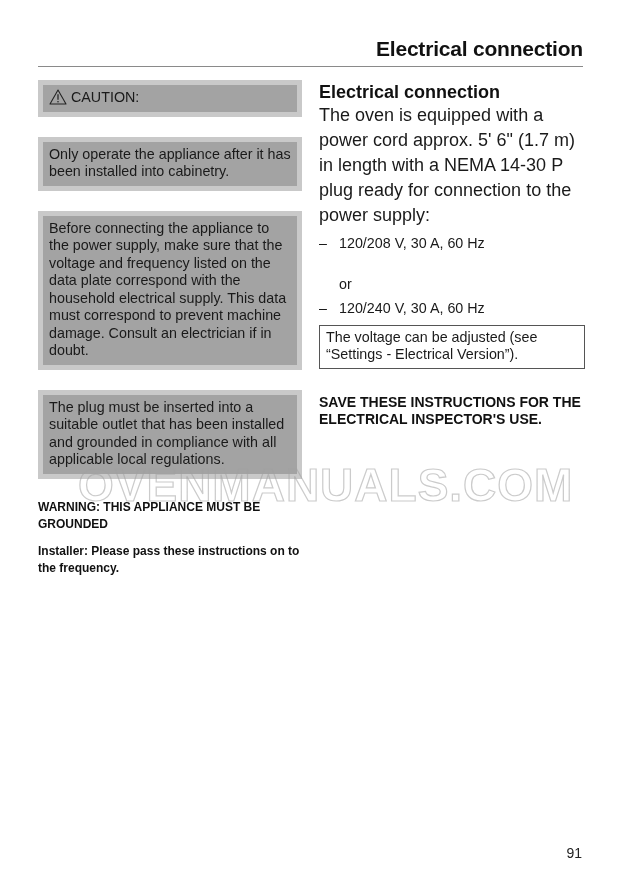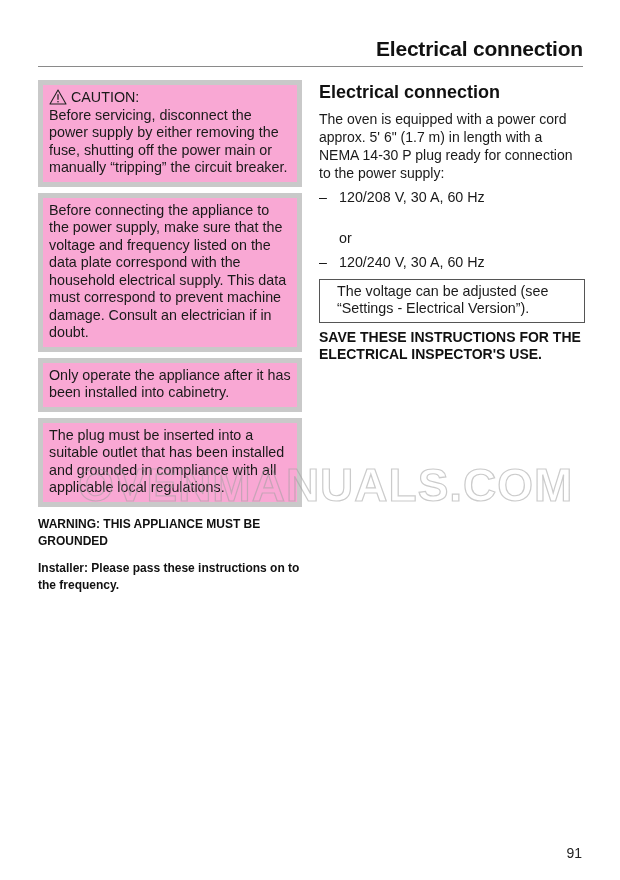--- a/index.html
+++ b/index.html
@@ -10,38 +10,38 @@
   .page-header {
     position: absolute; left: 38px; top: 34px; width: 545px; height: 32px;
     border-bottom: 1.5px solid #8a8a8a;
   }
   .page-title {
     position: absolute; right: 0; top: 3px; font-size: 21px; font-weight: bold; color: #111;
     letter-spacing: -0.2px;
   }
   .left-col { position: absolute; left: 38px; top: 80px; width: 264px; }
   .box {
-    box-sizing: border-box; border: 5px solid #c9c9c9; background: #f9a8d4;
-    padding: 4px 6px 5px 6px; font-size: 14.3px; line-height: 17.5px; margin-bottom: 6px;
+    box-sizing: border-box; border: 5px solid #c9c9c9; background: #a3a3a3;
+    padding: 4px 6px 5px 6px; font-size: 14.3px; line-height: 17.5px; margin-bottom: 20px;
     color: #1a1a1a;
   }
   .caution-head { display: flex; align-items: center; }
   .caution-head svg { width: 18px; height: 16px; margin-right: 4px; margin-top: -1px; }
   .bold-note { font-weight: bold; font-size: 12px; line-height: 17.5px; margin-top: 9px; color: #111; }
   .right-col { position: absolute; left: 319px; top: 80px; width: 266px; }
   .section-title { font-size: 18px; font-weight: bold; line-height: 22px; margin-top: 1px; color: #111; }
-  .para { font-size: 14px; line-height: 18px; margin-top: 7px; }
+  .para { font-size: 18px; line-height: 25px; }
   .volt-item { font-size: 14.3px; line-height: 17.5px; margin-top: 7px; display: flex; }
   .volt-item .dash { width: 20px; }
   .or-text { font-size: 14.3px; line-height: 17.5px; margin-top: 23px; padding-left: 20px; }
   .note-box {
-    box-sizing: border-box; border: 1px solid #555; padding: 3px 5px 4px 17px;
+    box-sizing: border-box; border: 1px solid #555; padding: 3px 5px 4px 6px;
     font-size: 14.3px; line-height: 17.5px; margin-top: 7px; width: 266px;
   }
-  .save-note { font-weight: bold; font-size: 14px; line-height: 17.5px; margin-top: 6px; color: #111; }
+  .save-note { font-weight: bold; font-size: 14px; line-height: 17.5px; margin-top: 25px; color: #111; }
   .watermark {
     position: absolute; left: 78px; top: 414px; font-size: 46px; font-weight: bold;
     color: transparent; -webkit-text-stroke: 1.2px rgba(160,160,160,0.55);
     letter-spacing: 1px; pointer-events: none; white-space: nowrap; margin-top: 44px;
   }
   .page-number { position: absolute; right: 38px; top: 845px; font-size: 14px; color: #222; }
 </style>
 </head>
 <body>
 
@@ -52,27 +52,26 @@
 <div class="left-col">
   <div class="box">
     <div class="caution-head">
       <svg viewBox="0 0 20 18">
         <path d="M10 1.2 L19 16.8 L1 16.8 Z" fill="none" stroke="#222" stroke-width="1.2" stroke-linejoin="round"></path>
         <line x1="10" y1="6" x2="10" y2="12" stroke="#222" stroke-width="1.4"></line>
         <circle cx="10" cy="14.3" r="0.9" fill="#222"></circle>
       </svg>
       <span>CAUTION:</span>
     </div>
-    <div>Before servicing, disconnect the power supply by either removing the fuse, shutting off the power main or manually “tripping” the circuit breaker.</div>
+  </div>
+  <div class="box">
+    <div>Only operate the appliance after it has been installed into cabinetry.</div>
   </div>
   <div class="box">
     <div>Before connecting the appliance to the power supply, make sure that the voltage and frequency listed on the data plate correspond with the household electrical supply. This data must correspond to prevent machine damage. Consult an electrician if in doubt.</div>
-  </div>
-  <div class="box">
-    <div>Only operate the appliance after it has been installed into cabinetry.</div>
   </div>
   <div class="box">
     <div>The plug must be inserted into a suitable outlet that has been installed and grounded in compliance with all applicable local regulations.</div>
   </div>
   <div class="bold-note">WARNING: THIS APPLIANCE MUST BE GROUNDED</div>
   <div class="bold-note">Installer: Please pass these instructions on to the frequency.</div>
 </div>
 
 <div class="right-col">
   <div class="section-title">Electrical connection</div>

